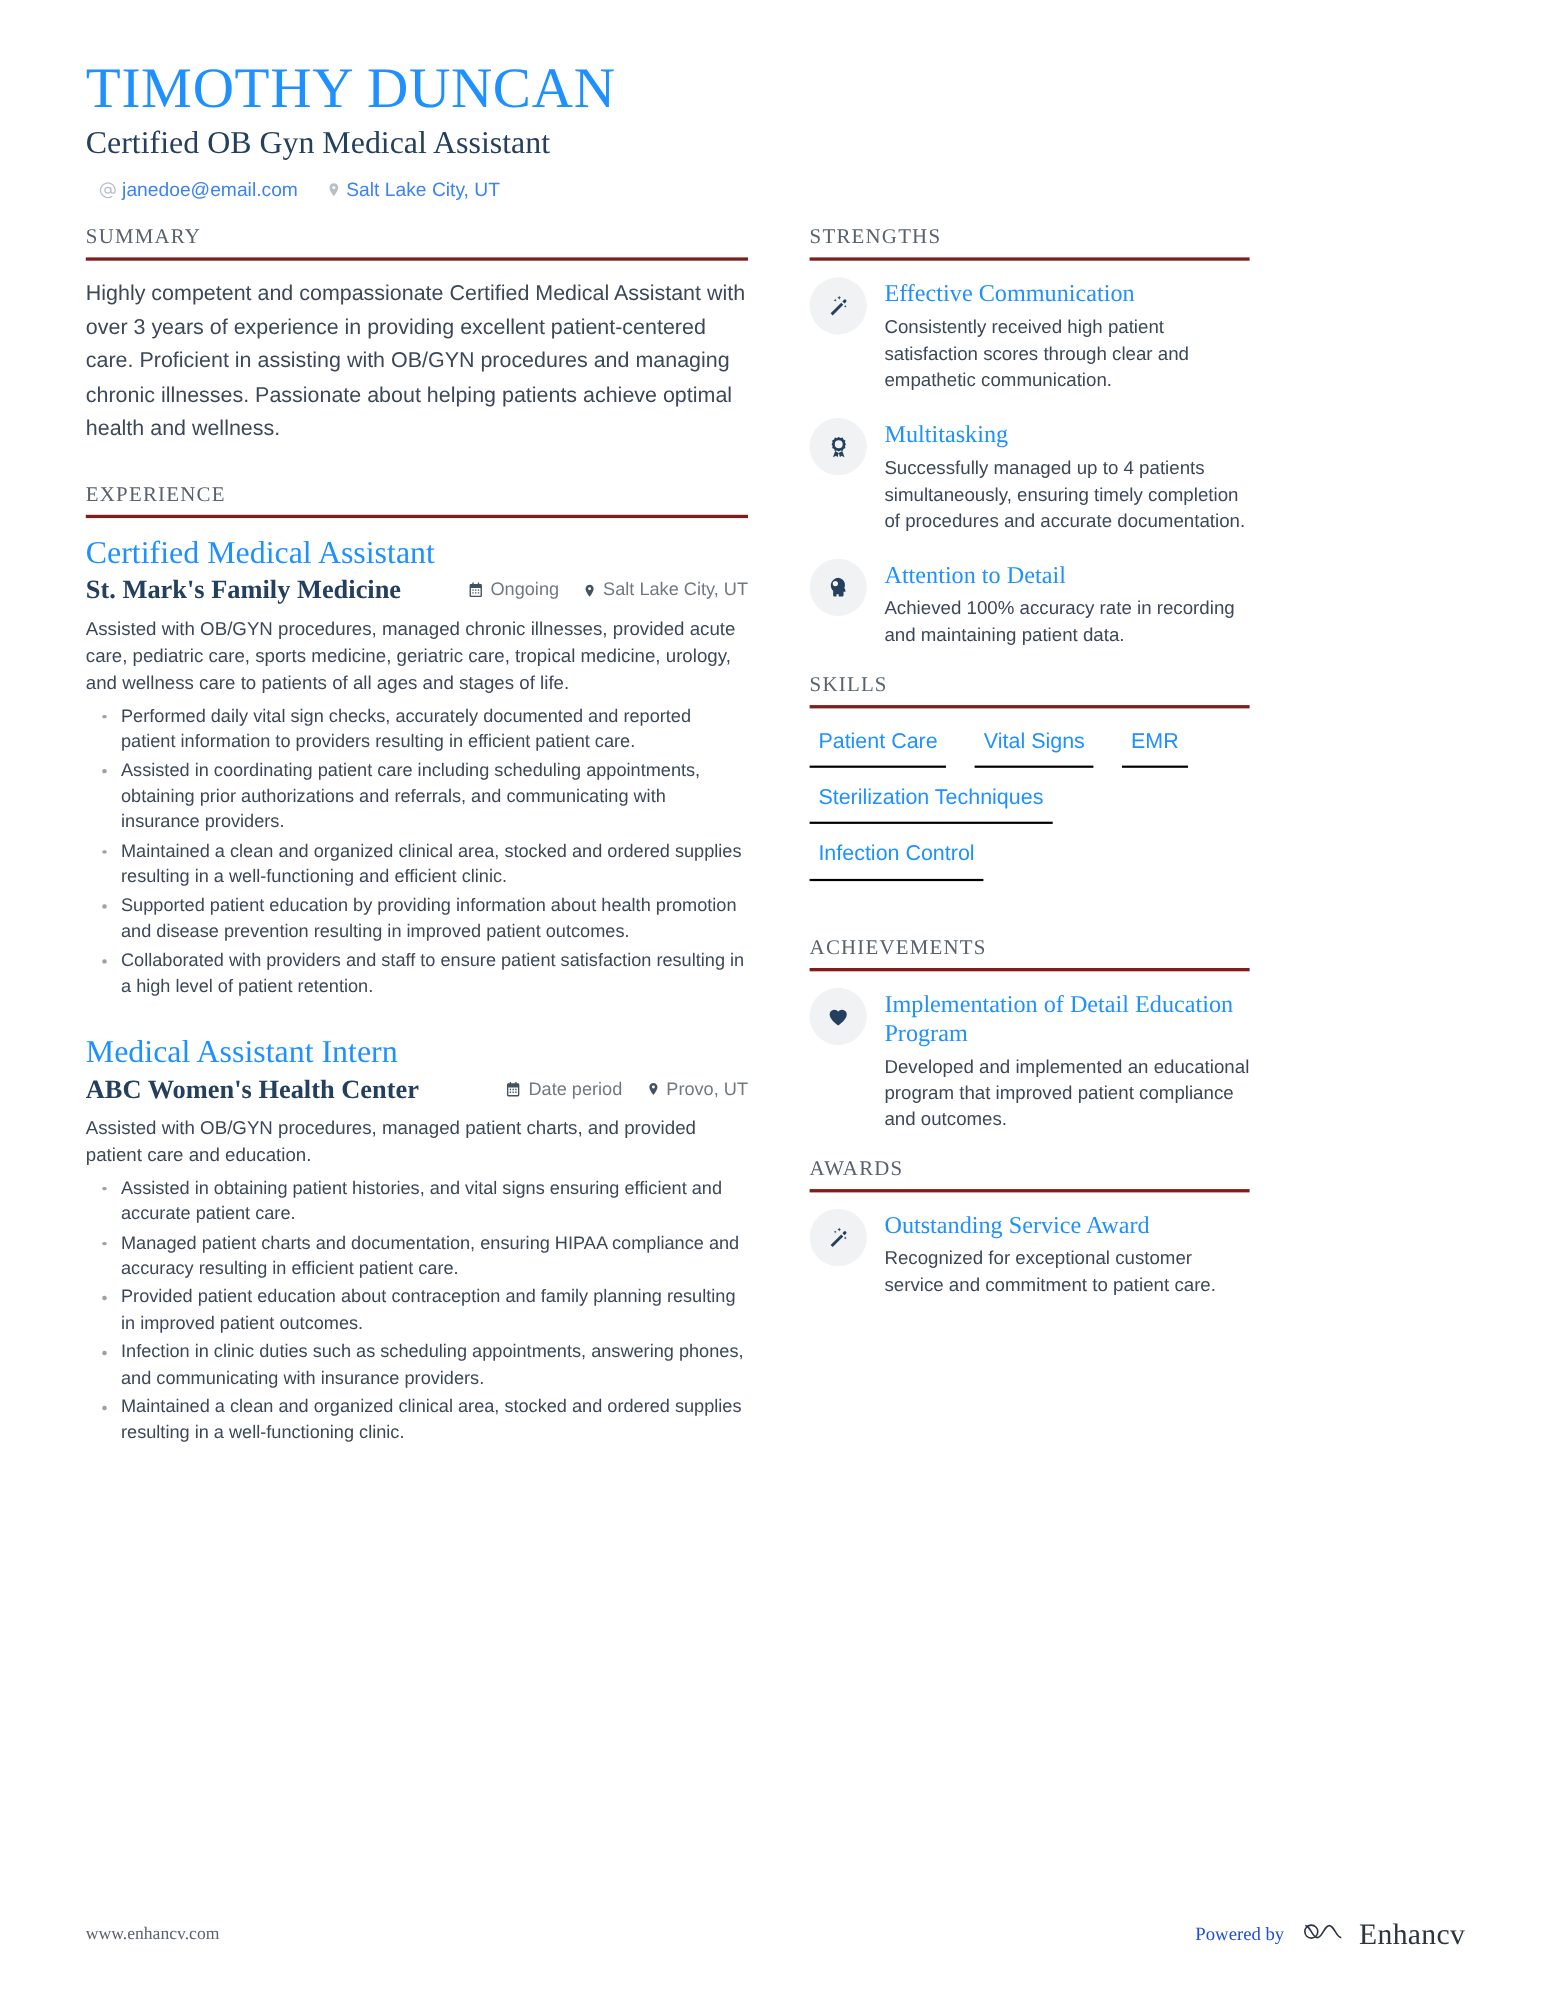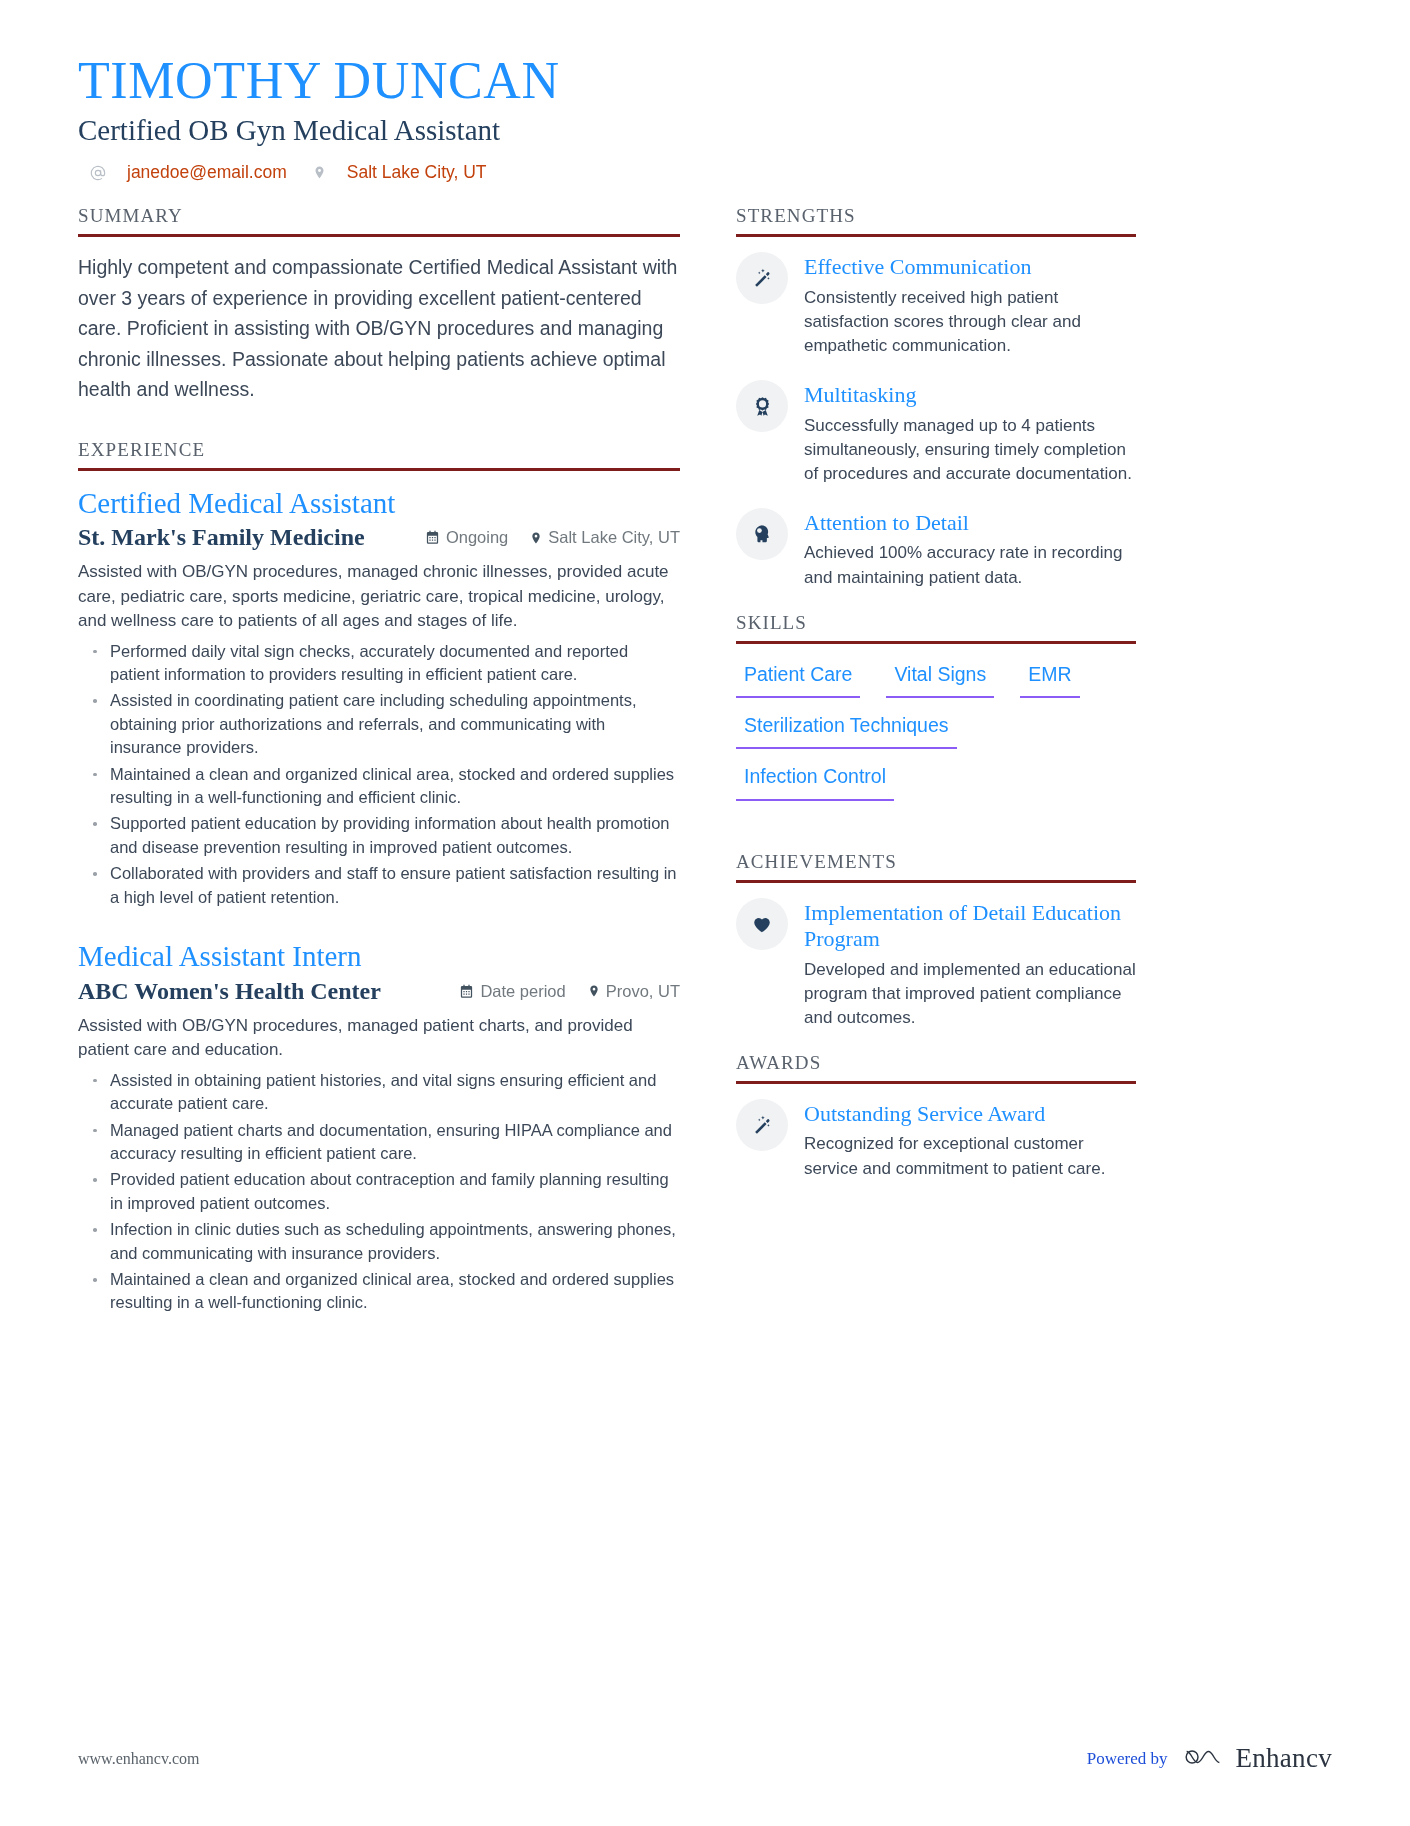--- a/index.html
+++ b/index.html
@@ -40,23 +40,23 @@
   }
   .hdr-contacts {
     display: flex;
     align-items: center;
     gap: 26px;
     padding-left: 12px;
   }
   .contact {
     display: flex;
     align-items: center;
-    gap: 21px;
+    gap: 5px;
     font-size: 17.5px;
-    color: #c2410c;
+    color: #3b82f6;
   }
   .contact .ic { color: #b9bfc7; display: inline-flex; align-items: center; }
 
   
   .cols {
     display: flex;
     gap: 56px;
     margin-top: 22px;
   }
   .col-left { width: 602px; flex: none; }
@@ -189,21 +189,21 @@
   .skills {
     display: flex;
     flex-wrap: wrap;
     gap: 0 26px;
     margin-bottom: 38px;
   }
   .skill {
     font-size: 19.5px;
     color: #1e90ff;
     padding: 4px 8px 10px 8px;
-    border-bottom: 2px solid #8b5cf6;
+    border-bottom: 2px solid #000000;
     margin-bottom: 12px;
     line-height: 1.2;
     white-space: nowrap;
   }
 
   .gap-top { margin-top: 30px; }
 
   
   .footer {
     position: absolute;

